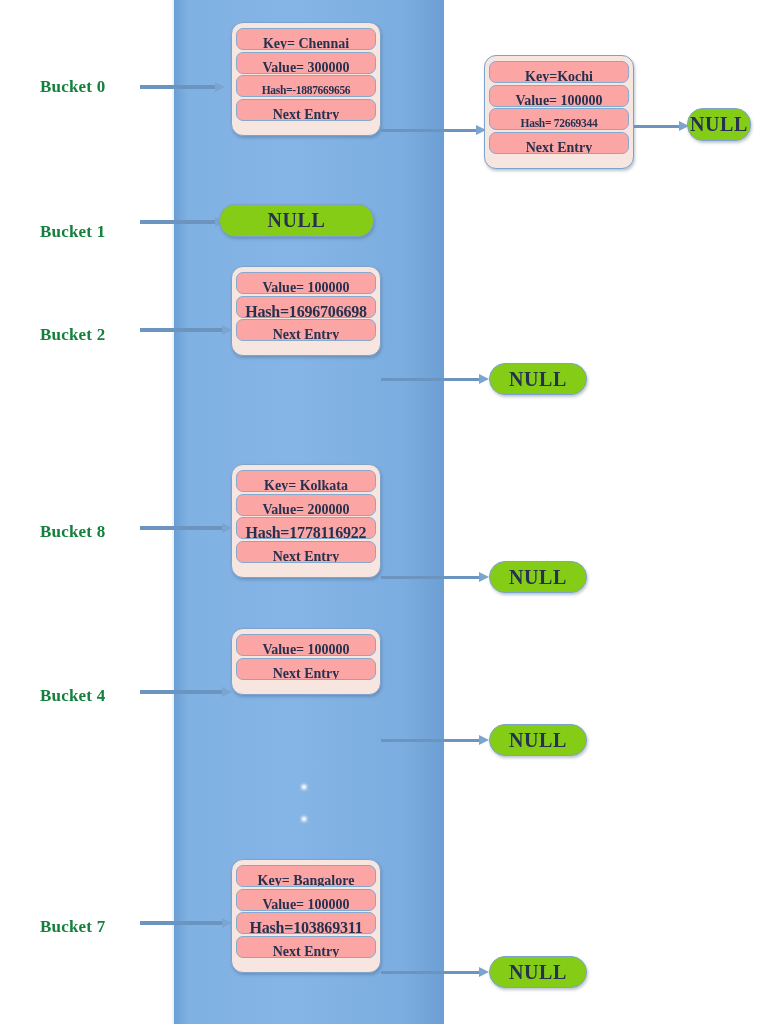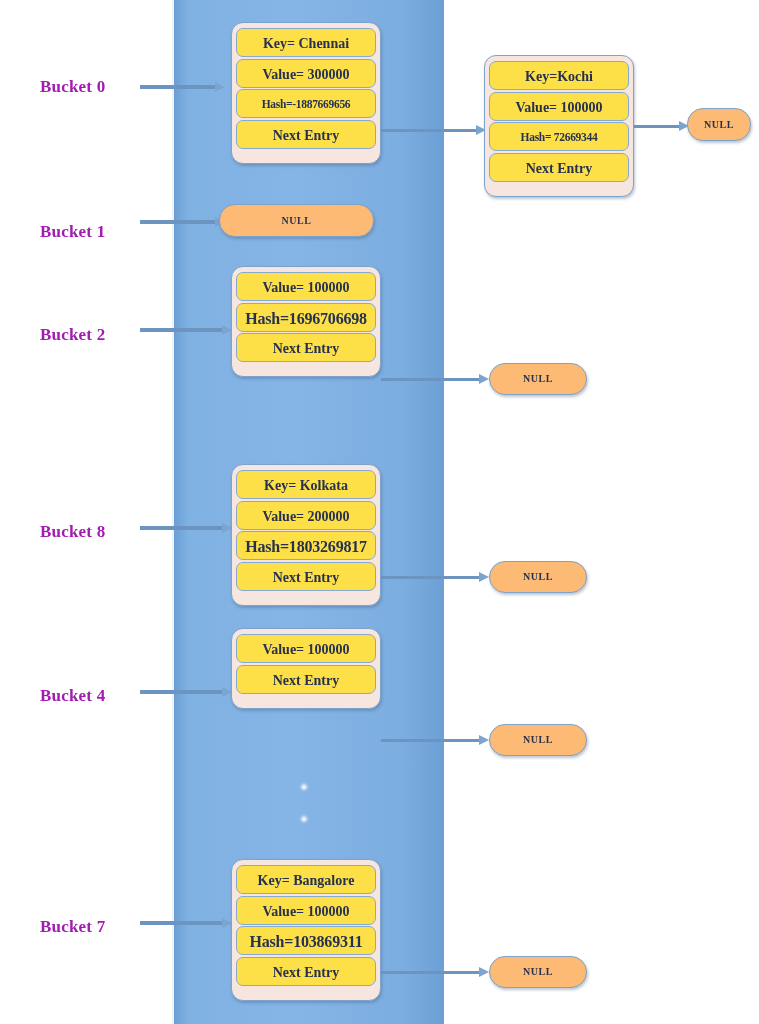--- a/index.html
+++ b/index.html
@@ -27,21 +27,21 @@
                  #7cade0 230px, #6b9ed3 272px);
     border-left: 2px solid #eef3f9;
     box-sizing: border-box;
   }
 
   
   .bucket-label {
     position: absolute;
     left: 40px;
     width: 130px;
-    color: #a21caf;
+    color: #15803d;
     font-size: 17px;
     font-weight: bold;
     letter-spacing: 0.2px;
     white-space: nowrap;
   }
 
   
   .arrow {
     position: absolute;
     height: 10px;
@@ -72,24 +72,24 @@
     width: 150px;
     border: 1.5px solid #7ba3cd;
     border-radius: 12px;
     background: #f7e6e0;
     box-shadow: 1px 2px 3px rgba(70,90,120,.35);
     box-sizing: border-box;
     padding: 5px 3px 14px 3px;
   }
   .entry-node .cell {
     position: relative;
-    height: 29px;
+    height: 22px;
     line-height: 29px;
     margin: 0 1px 1.5px 1px;
-    background: #fde047;
+    background: #fca5a5;
     border: 1px solid #86a9d0;
     border-radius: 7px;
     text-align: center;
     color: #26314f;
     font-size: 14px;
     font-weight: bold;
     white-space: nowrap;
     overflow: hidden;
     box-sizing: border-box;
   }
@@ -101,25 +101,25 @@
     font-size: 11.5px;
     letter-spacing: -0.3px;
   }
   .entry-node .cell:last-child { margin-bottom: 0; }
 
   
   .null-box {
     position: absolute;
     border: 1.5px solid #7ba3cd;
     border-radius: 16px;
-    background: #fdba74;
+    background: #84cc16;
     box-shadow: 1px 2px 3px rgba(70,90,120,.35);
     text-align: center;
     color: #26314f;
-    font-size: 10px;
+    font-size: 20px;
     font-weight: bold;
     letter-spacing: 0.6px;
     box-sizing: border-box;
     white-space: nowrap;
   }
 
   
   .ellipsis-dot {
     position: absolute;
     width: 4px;
@@ -193,21 +193,21 @@
 
 <div class="bucket-label" style="top:522px;">Bucket 8</div>
 <div class="arrow thick" style="left:140px; top:523px; width:92px;">
   <div class="shaft"></div>
   <div class="head"></div>
 </div>
 
 <div class="entry-node" style="left:231px; top:464px;">
   <div class="cell">Key= Kolkata</div>
   <div class="cell">Value= 200000</div>
-  <div class="cell hash">Hash=1803269817</div>
+  <div class="cell hash">Hash=1778116922</div>
   <div class="cell">Next Entry</div>
 </div>
 
 <div class="arrow" style="left:381px; top:572px; width:108px;">
   <div class="shaft"></div>
   <div class="head"></div>
 </div>
 <div class="null-box" style="left:489px; top:561px; width:98px; height:32px; line-height:30px;">NULL</div>
 
 <div class="bucket-label" style="top:686px;">Bucket 4</div>

